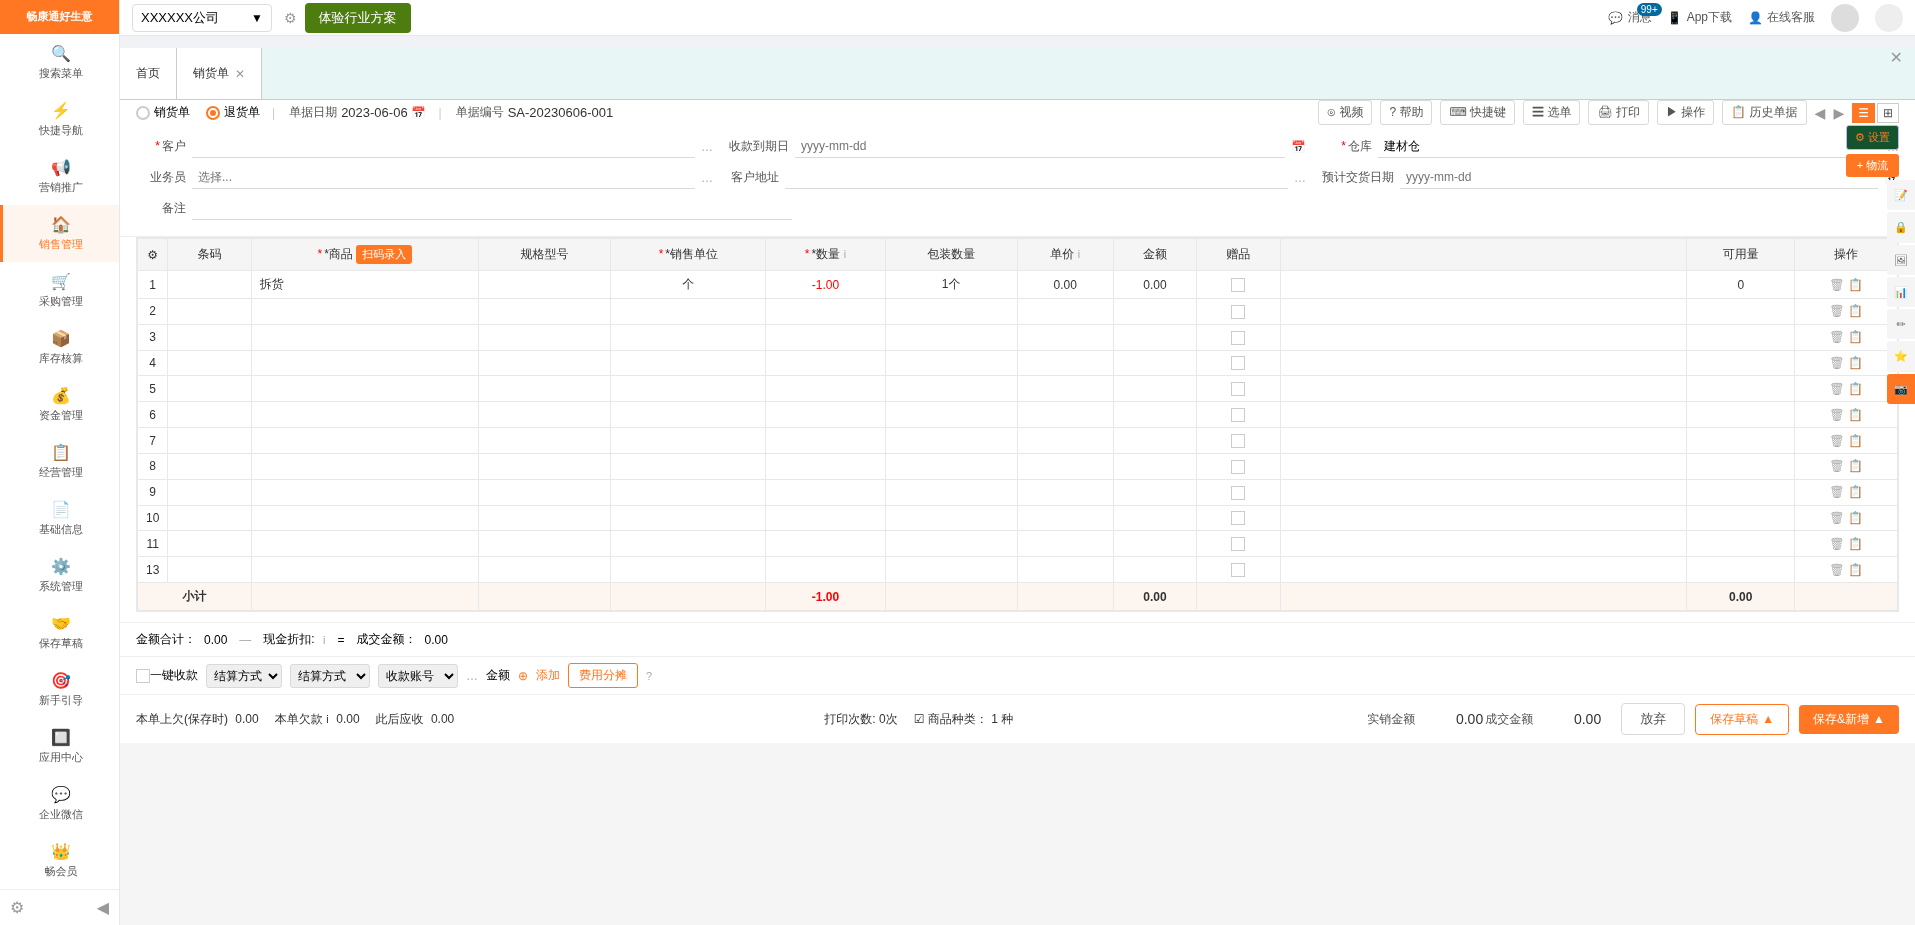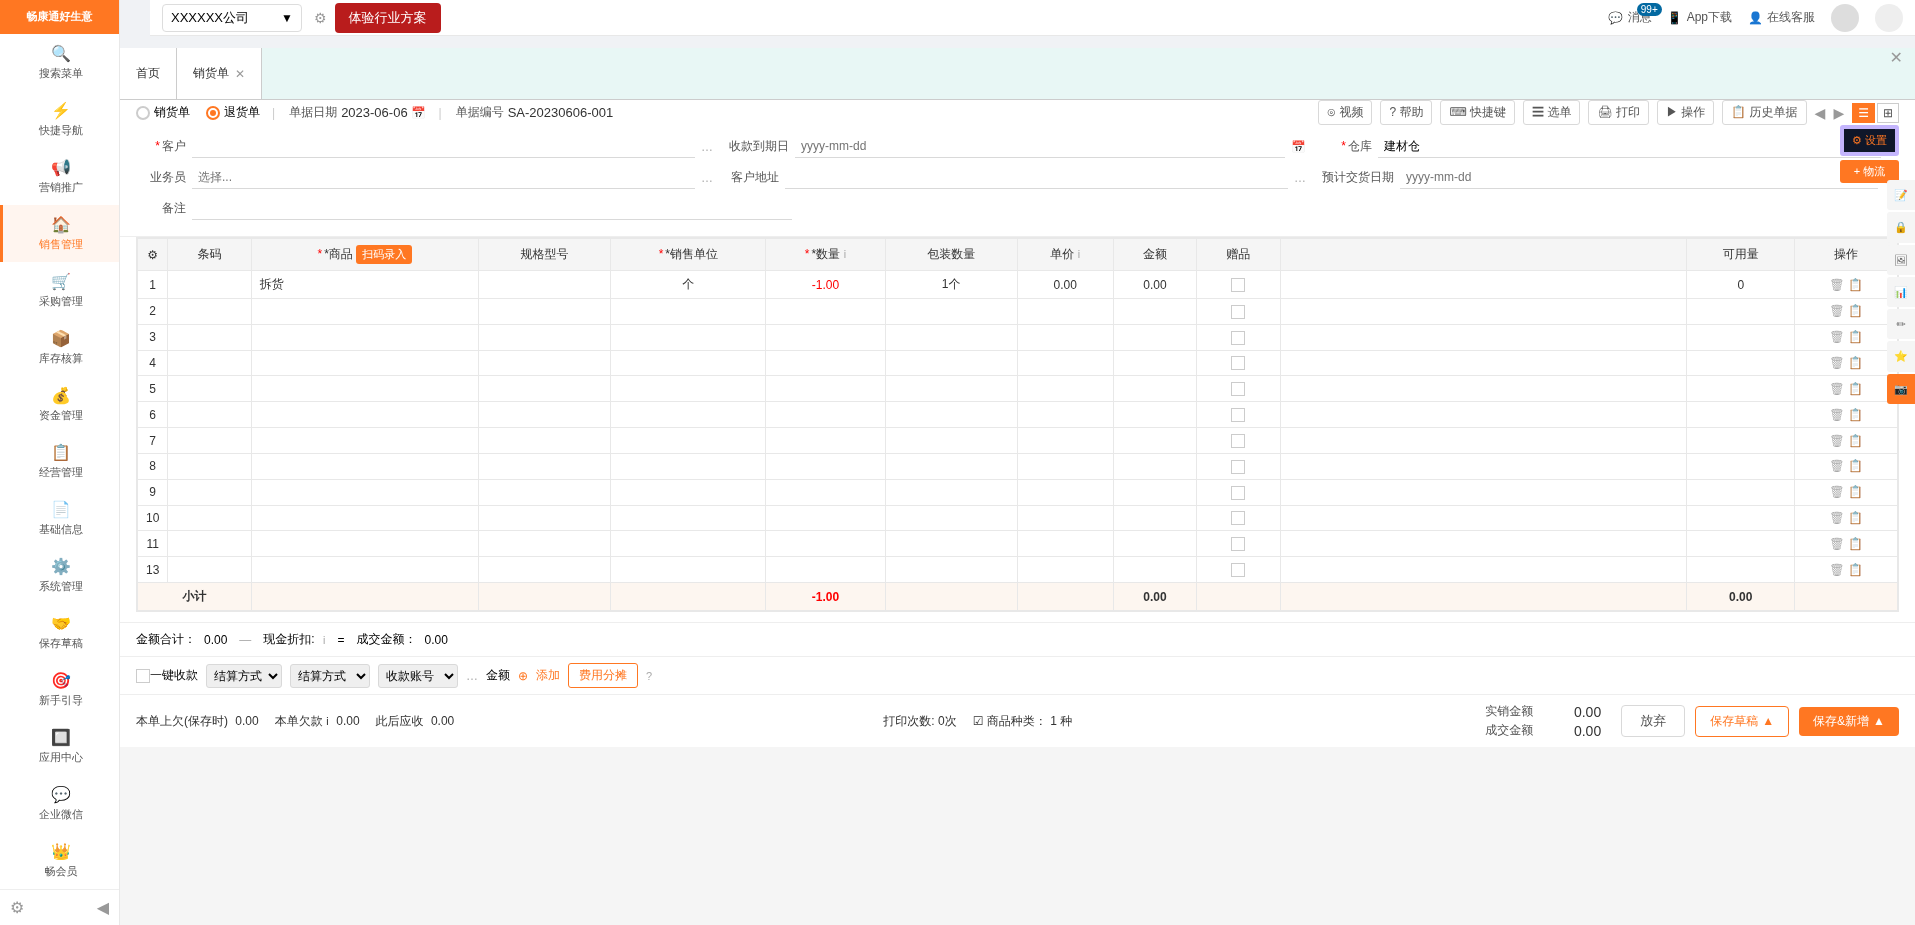--- a/index.html
+++ b/index.html
@@ -27,30 +27,30 @@
     .sidebar-bottom {
       margin-top: auto; display: flex; align-items: center; justify-content: space-between;
       padding: 8px 10px; border-top: 1px solid #eee;
     }
     .sidebar-bottom-icon { font-size: 16px; color: #999; cursor: pointer; }
 
     
     .header {
       position: fixed; left: 120px; top: 0; right: 0; height: 36px;
       background: #fff; border-bottom: 1px solid #e8e8e8;
-      display: flex; align-items: center; padding: 0 12px; gap: 8px; z-index: 100; margin-left: 30px;
+      display: flex; align-items: center; padding: 0 12px; gap: 8px; z-index: 100;
     }
     .header-company {
       display: flex; align-items: center; gap: 4px; border: 1px solid #ddd;
       border-radius: 4px; padding: 4px 8px; min-width: 140px; cursor: pointer;
     }
     .header-company-name { flex: 1; font-size: 13px; }
     .header-gear { color: #999; font-size: 14px; cursor: pointer; margin-left: 4px; }
     .header-btn-trial {
-      background: #b91c1c; color: #fff; border: none; border-radius: 4px;
+      background: #4d7c0f; color: #fff; border: none; border-radius: 4px;
       padding: 6px 14px; font-size: 13px; cursor: pointer;
     }
     .header-right {
       margin-left: auto; display: flex; align-items: center; gap: 16px;
     }
     .header-right-item { display: flex; align-items: center; gap: 4px; color: #555; cursor: pointer; position: relative; }
     .badge {
       position: absolute; top: -6px; right: -10px;
       background: #0369a1; color: #fff; border-radius: 8px; font-size: 10px; padding: 1px 4px;
     }
@@ -108,21 +108,21 @@
       padding: 4px 6px; font-size: 12px; outline: none; min-width: 120px; max-width: 300px;
     }
     .field-ellipsis { color: #aaa; cursor: pointer; }
     .field-cal { color: #aaa; cursor: pointer; }
     .form-col { display: flex; align-items: center; gap: 6px; }
     .side-btn {
       background: #ff7722; color: #fff; border: none; border-radius: 3px;
       padding: 4px 8px; font-size: 11px; cursor: pointer; white-space: nowrap;
     }
     .side-btn.outline {
-      background: #0f172a; color: #ff7722; border: 4px solid #c4b5fd;
+      background: #14532d; color: #ff7722; border: 1px solid #c4b5fd;
     }
 
     
     .table-section { background: #fff; padding: 0 16px 10px; }
     .table-container { border: 1px solid #e8e8e8; overflow: auto; }
     table { width: 100%; border-collapse: collapse; }
     th {
       background: #f5f5f5; border: 1px solid #e8e8e8; padding: 6px 8px;
       font-weight: normal; color: #333; white-space: nowrap; text-align: center;
     }
@@ -706,21 +706,21 @@
     <span style="margin-left:auto;"></span>
     <span class="footer-stat">
       <span>打印次数:</span>
       <span>0次</span>
     </span>
     <span class="footer-stat">
       <span>☑ 商品种类：</span>
       <span>1 种</span>
     </span>
     <div class="footer-right">
-      <div style="display:flex;flex-direction:column;align-items:flex-end;gap:2px;margin-right:10px;">
+      <div style="display:flex;align-items:flex-end;gap:2px;margin-right:10px;">
         <div class="summary-row">
           <span class="summary-label">实销金额</span>
           <span class="summary-value">0.00</span>
         </div>
         <div class="summary-row">
           <span class="summary-label">成交金额</span>
           <span class="summary-value">0.00</span>
         </div>
       </div>
       <button class="btn-abandon">放弃</button>

